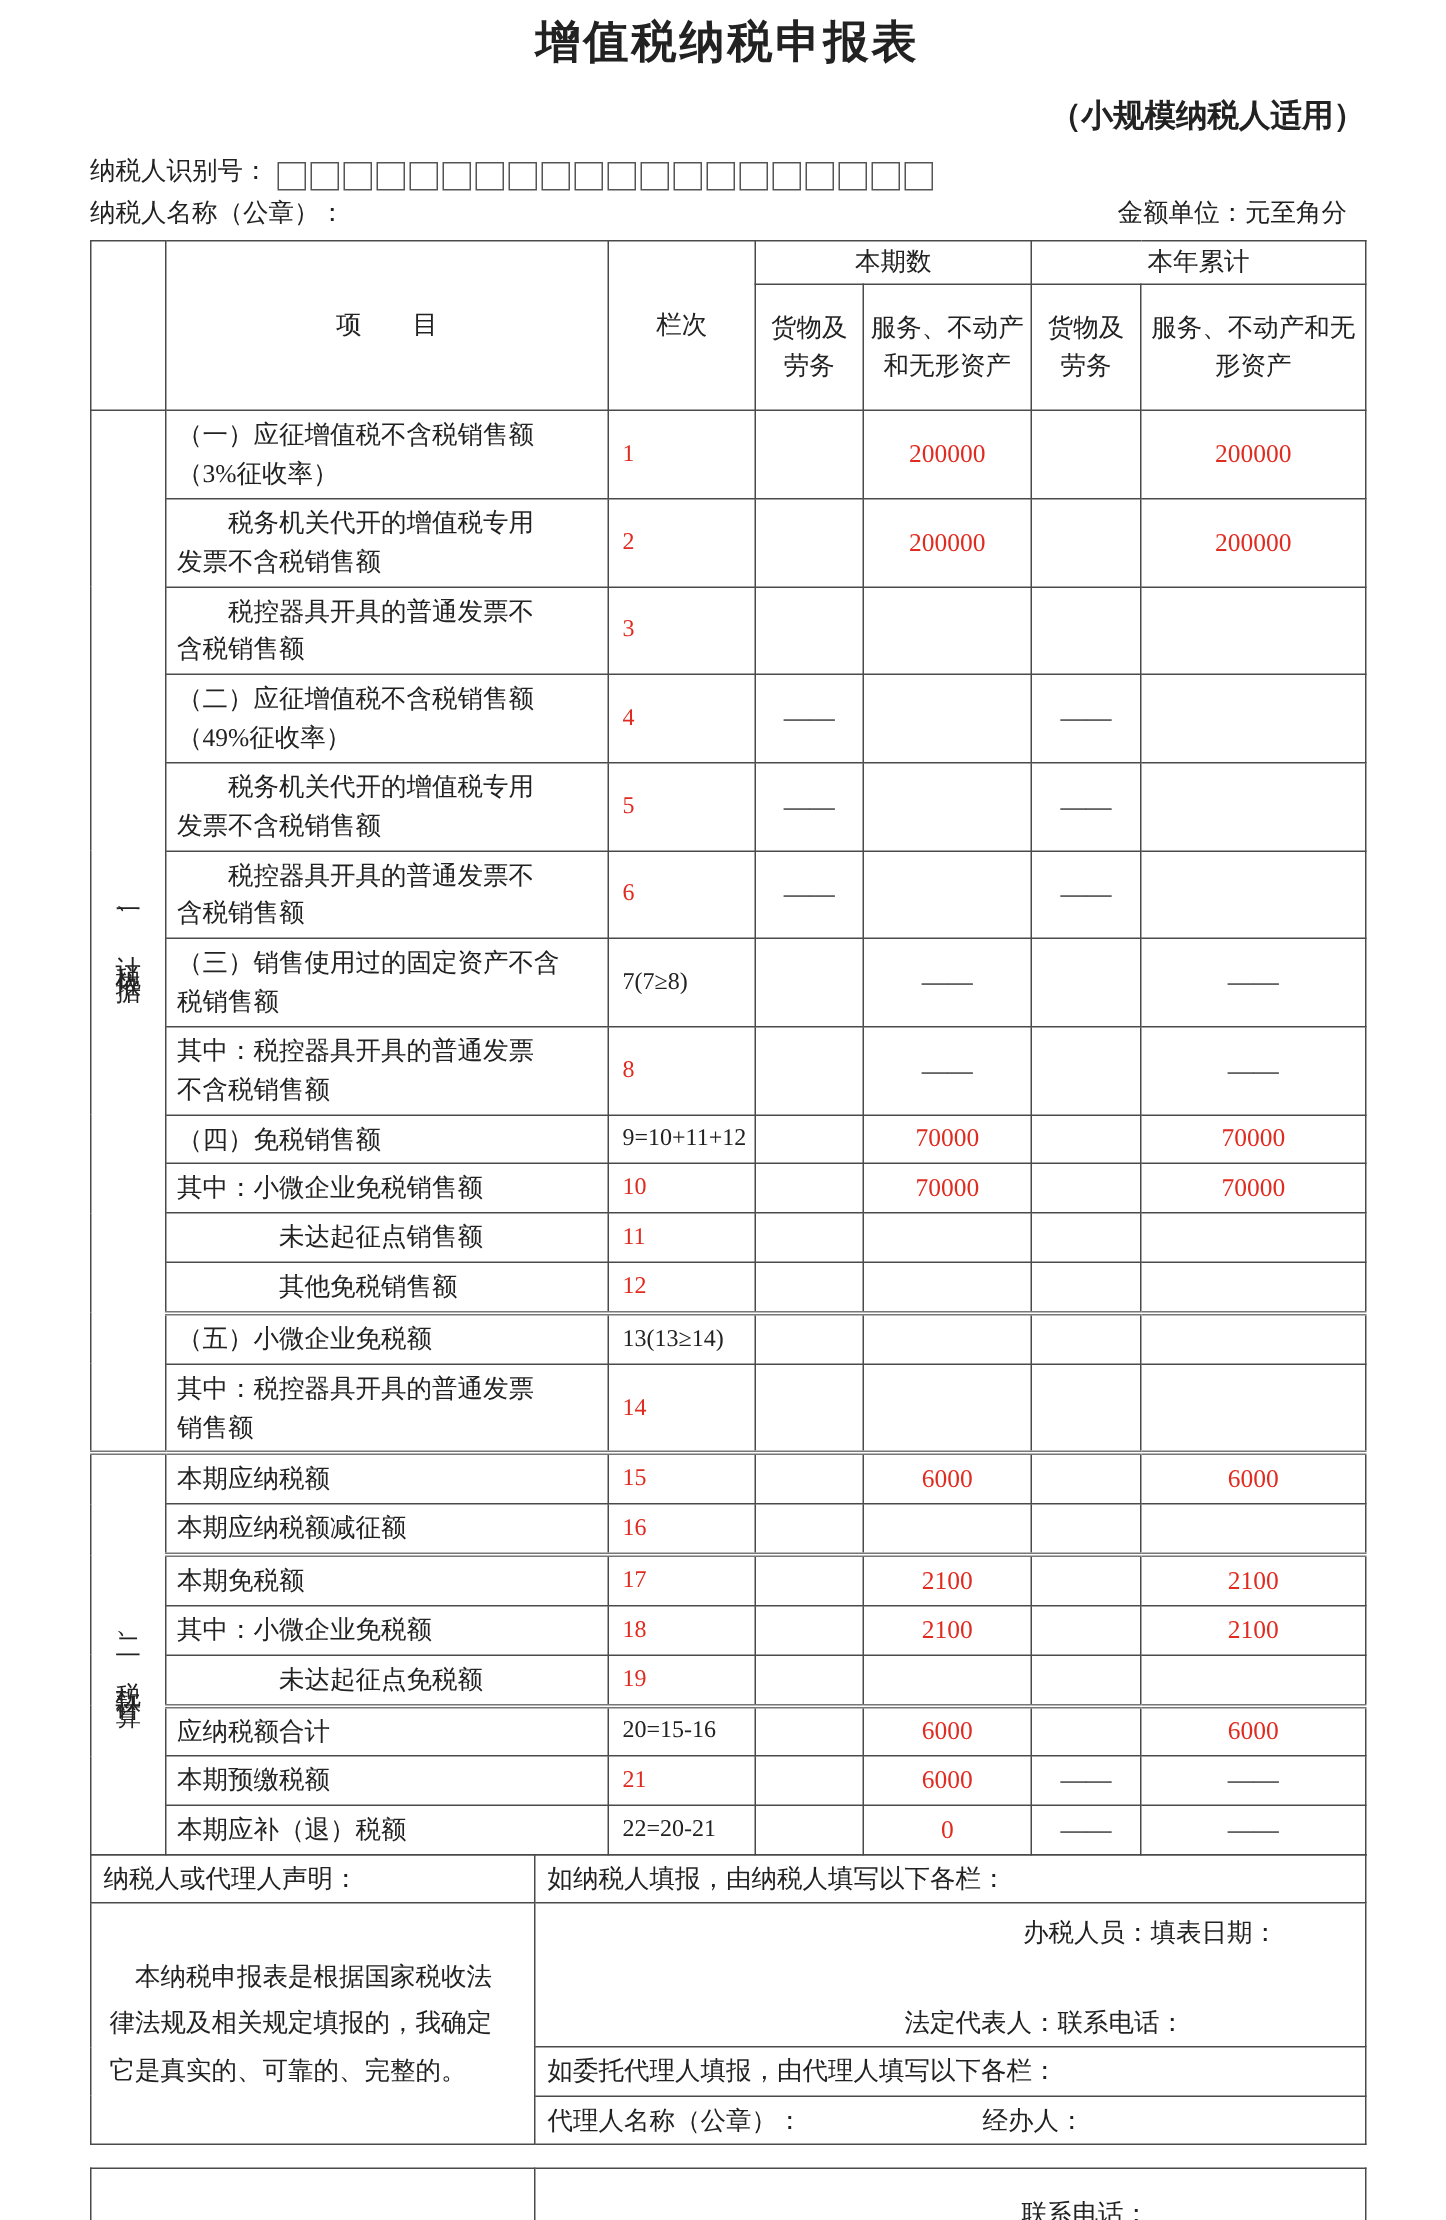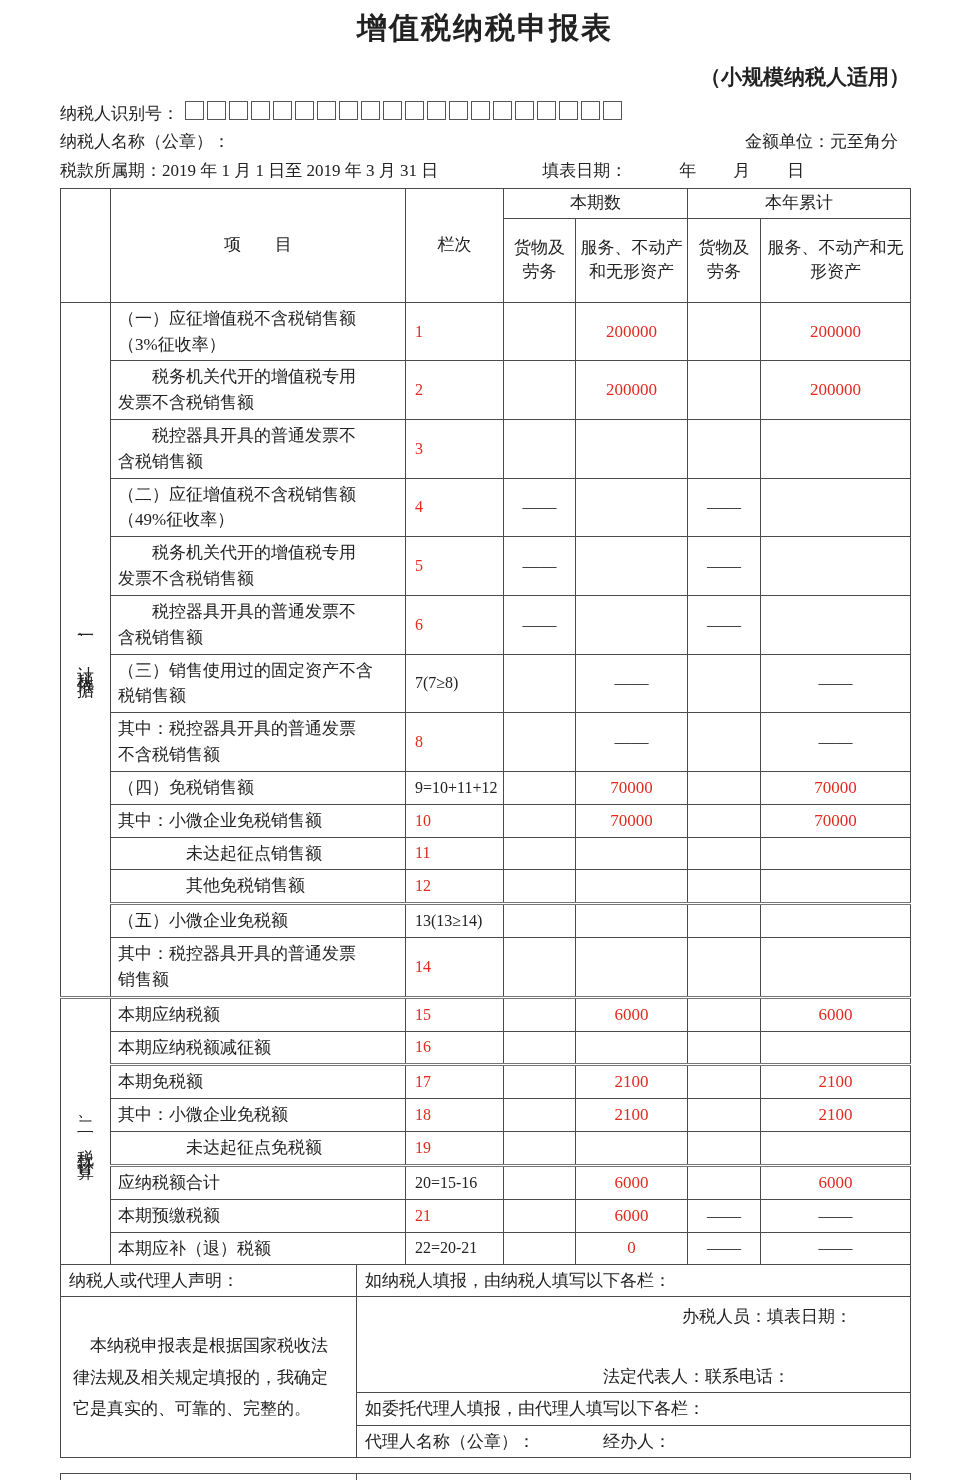--- a/index.html
+++ b/index.html
@@ -6,21 +6,21 @@
   body{
     width:964px;height:1480px;background:#ffffff;
     font-family:"Liberation Serif","DejaVu Serif",serif;
     color:#222;position:relative;overflow:hidden;
   }
   .sheet{width:850px;margin-left:60px;padding-top:4px;}
 
   
   .title{font-size:30px;font-weight:bold;text-align:center;letter-spacing:2px;margin:4px 0 14px 0;}
   .subtitle{font-size:21px;font-weight:bold;text-align:right;margin:0 0 10px 0;}
-  .info-line{font-size:17px;line-height:1.55;margin:2px 0;display:flex;align-items:flex-start;}
+  .info-line{font-size:17px;line-height:1.55;margin:2px 0;display:flex;align-items:flex-end;}
   .info-line .spacer{flex:1;}
   .id-boxes{display:inline-flex;margin-left:6px;}
   .id-box{width:17px;height:17px;border:1.5px solid #555;margin-right:3px;background:#fff;}
   .date-blanks{letter-spacing:1px;margin-left:52px;}
   .fill-date{margin-left:104px;}
 
   
   table{border-collapse:collapse;table-layout:fixed;width:850px;}
   td,th{border:1.5px solid #4a4a4a;font-weight:normal;font-size:17px;vertical-align:middle;
         overflow:hidden;box-sizing:border-box;}
@@ -43,21 +43,21 @@
   .decl .statement{white-space:pre-wrap;text-align:left;line-height:1.85;vertical-align:middle;
                    padding:6px 8px 6px 12px;}
   .fill-area{height:82px;vertical-align:top;}
   .fill-area .pair{display:flex;justify-content:flex-end;}
   .fill-area .pair.first{margin-top:4px;}
   .fill-area .pair.second{margin-top:34px;}
   .fill-area .pair .r1{margin-right:50px;}
   .fill-area .pair .r2{margin-right:112px;}
   .agent-row td{height:28px;}
   .agent-pair{display:flex;}
-  .agent-pair .r3{margin-left:68px;}
+  .agent-pair .r3{margin-left:120px;}
 
   
   .footer-box{margin-top:15px;}
   .footer-box td{height:52px;}
   .footer-box .phone-cell{text-align:left;vertical-align:bottom;padding:0 0 10px 324px;}
 </style>
 </head>
 <body>
 
 <div class="sheet">
@@ -90,25 +90,20 @@
         <span class="id-box"></span>
       </span>
   </div>
 
   <div class="info-line">
     <span>纳税人名称（公章）：</span>
     <span class="spacer"></span>
     <span style="margin-right:12px;">金额单位：元至角分</span>
   </div>
 
-  <div class="info-line">
-    <span>税款所属期：2019 年 1 月 1 日至 2019 年 3 月 31 日</span>
-    <span class="fill-date">填表日期：</span>
-    <span class="date-blanks">年　　月　　日</span>
-  </div>
 
   <table style="margin-top:4px;">
     <colgroup>
       <col style="width:50px">
         <col style="width:295px">
         <col style="width:98px">
       <col style="width:72px">
         <col style="width:112px">
         <col style="width:73px">
         <col style="width:150px">

